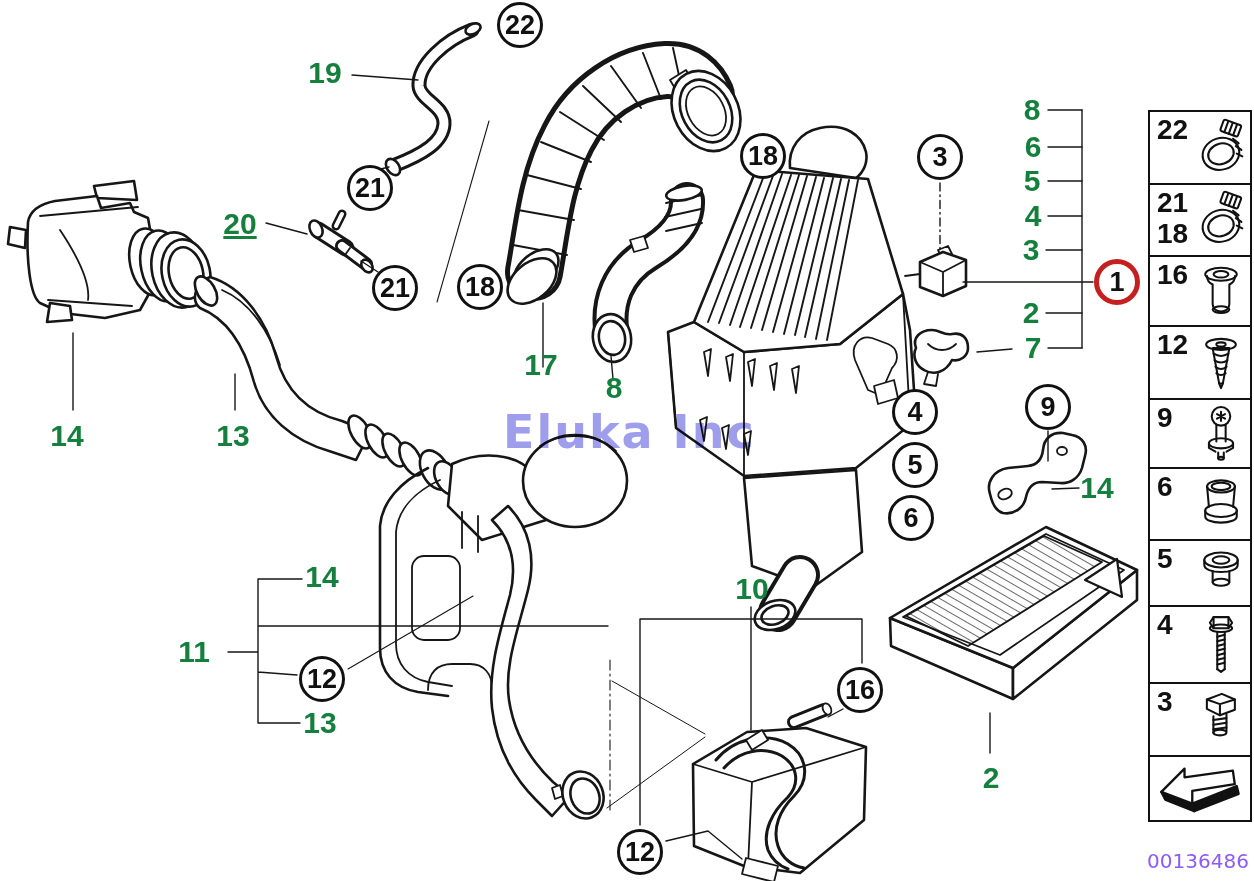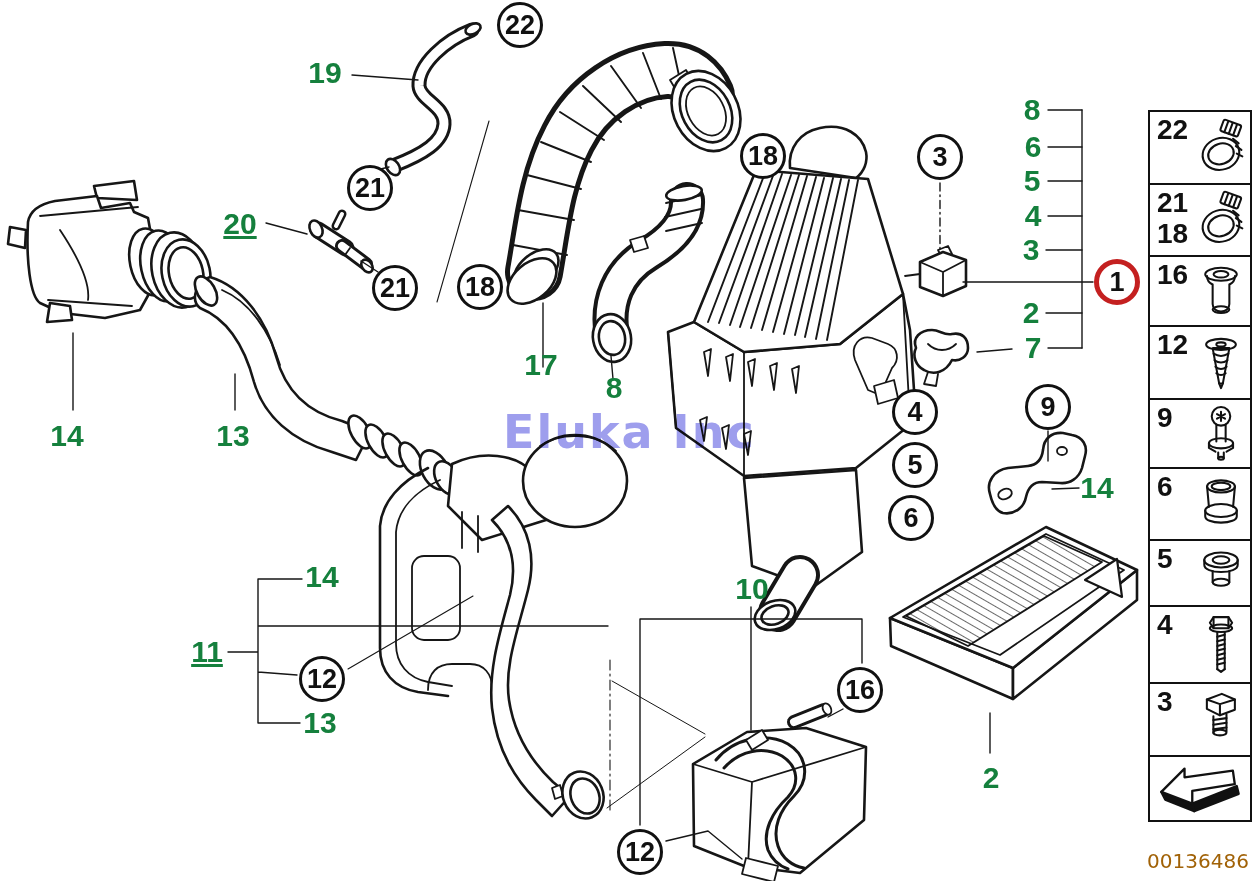--- a/index.html
+++ b/index.html
@@ -15,21 +15,21 @@
         font-weight:700;font-size:27px;color:#111;box-sizing:border-box;}
   .clbl.red{border:5px solid #c42020;width:46px;height:46px;}
   .legend{position:absolute;z-index:3;left:1148px;top:110px;width:104px;box-sizing:border-box;}
   .legend .cell{position:relative;box-sizing:border-box;border:2.6px solid #111;background:#fff;margin-top:-2.6px;}
   .legend .cell:first-child{margin-top:0;}
   .legend .num{position:absolute;left:7px;top:2px;font-weight:700;font-size:28px;color:#111;line-height:31px;}
   .legend .num .n2{display:block;}
   .legend .icon{position:absolute;right:3px;top:50%;transform:translateY(-50%);}
   .legend .icon.center{right:auto;left:50%;transform:translate(-50%,-50%);}
   .docnum{position:absolute;z-index:3;left:1142px;top:849px;width:112px;text-align:center;
-          font-size:20px;color:#a16207;font-family:"DejaVu Sans",sans-serif;}
+          font-size:20px;color:#8b5cf6;font-family:"DejaVu Sans",sans-serif;}
   .ic{stroke:#111;stroke-width:2.2;fill:none;stroke-linecap:round;stroke-linejoin:round;}
 </style>
 </head>
 <body>
 
 <div class="stage">
 
 <svg class="diagram-svg" width="1254" height="881" viewBox="0 0 1254 881">
   <defs>
     <pattern id="hatch" width="7" height="7" patternUnits="userSpaceOnUse" patternTransform="rotate(-60)">
@@ -230,21 +230,21 @@
 <div class="lbl" style="left:233px;top:436px;">13</div>
 <div class="lbl" style="left:1032px;top:110px;">8</div>
 <div class="lbl" style="left:1033px;top:147px;">6</div>
 <div class="lbl" style="left:1032px;top:181px;">5</div>
 <div class="lbl" style="left:1033px;top:216px;">4</div>
 <div class="lbl" style="left:1031px;top:250px;">3</div>
 <div class="lbl" style="left:1031px;top:313px;">2</div>
 <div class="lbl" style="left:1033px;top:348px;">7</div>
 <div class="lbl" style="left:1097px;top:488px;">14</div>
 <div class="lbl" style="left:322px;top:577px;">14</div>
-<div class="lbl" style="left:207px;top:652px;text-decoration:underline;">11</div>
+<div class="lbl" style="left:194px;top:652px;">11</div>
 <div class="lbl" style="left:320px;top:723px;">13</div>
 <div class="lbl" style="left:752px;top:589px;">10</div>
 <div class="lbl" style="left:991px;top:778px;">2</div>
 
 <div class="clbl" style="left:520px;top:25px;">22</div>
 <div class="clbl" style="left:370px;top:188px;">21</div>
 <div class="clbl" style="left:395px;top:288px;">21</div>
 <div class="clbl" style="left:480px;top:287px;">18</div>
 <div class="clbl" style="left:763px;top:156px;">18</div>
 <div class="clbl" style="left:940px;top:157px;">3</div>

